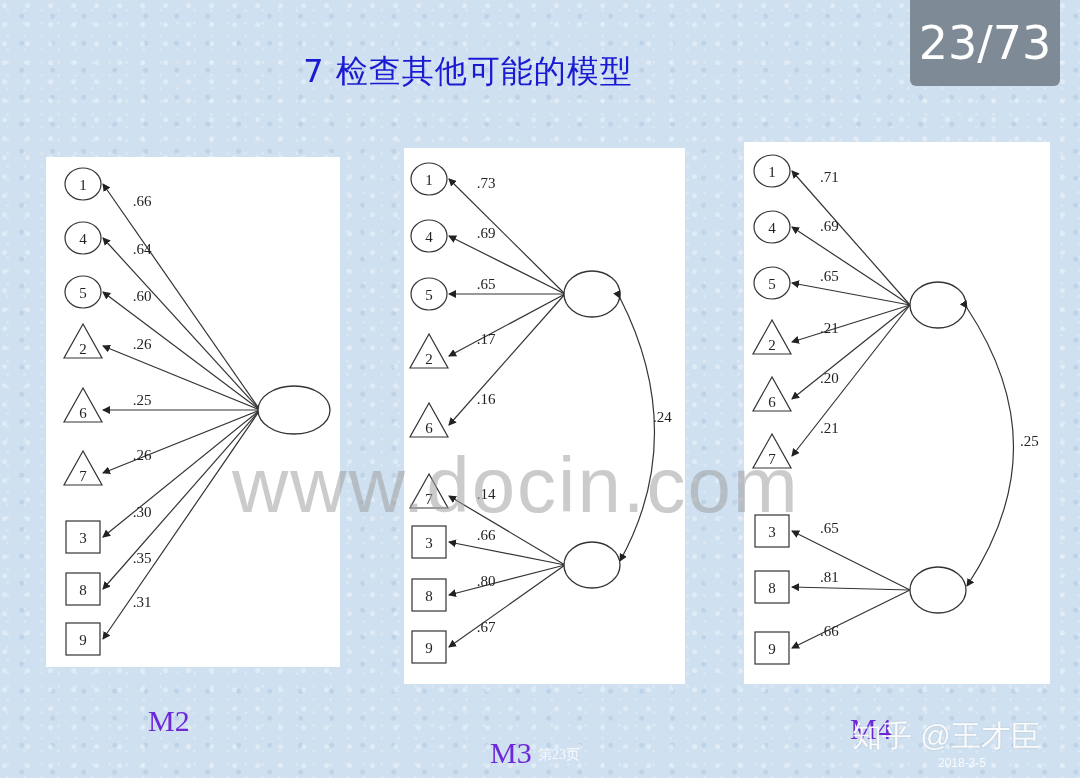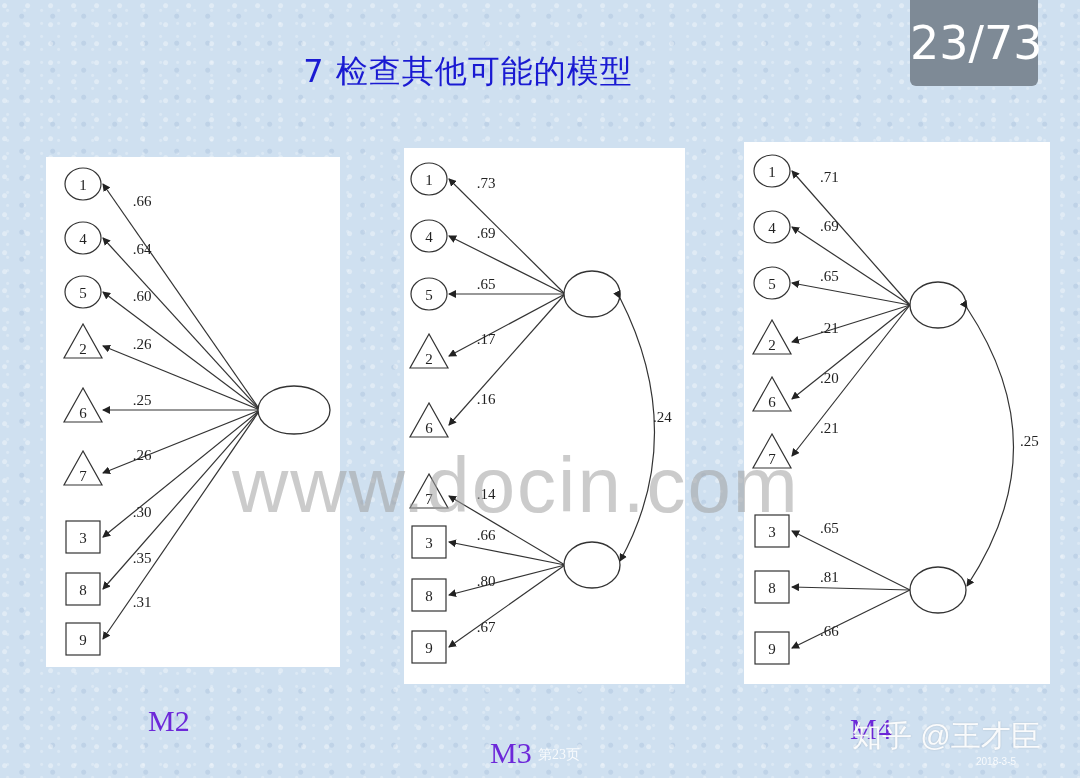--- a/index.html
+++ b/index.html
@@ -12,42 +12,42 @@
       radial-gradient(circle at 45% 80%, rgba(255,255,255,0.25) 0 1px, transparent 2px);
     background-size: 23px 19px, 31px 27px, 17px 13px;
     font-family: "Liberation Sans", sans-serif;
   }
   .slide-title {
     position: absolute; left: 0; width: 936px; top: 50px; text-align: center;
     color: #1a1ad2; font-size: 32px; font-family: "DejaVu Sans", sans-serif;
     letter-spacing: 1px;
   }
   .page-badge {
-    position: absolute; left: 910px; top: 0; width: 128px; height: 86px;
+    position: absolute; left: 910px; top: 0; width: 150px; height: 86px;
     background: #7e8a96; border-radius: 0 0 6px 6px;
     color: #ffffff; font-size: 46px; line-height: 86px; text-align: center;
     font-family: "DejaVu Sans", sans-serif;
   }
   .panel { position: absolute; background: #ffffff; }
   .panel svg { position: absolute; left: 0; top: 0; }
   .model-label {
     position: absolute; color: #6d28d9; font-size: 30px;
     font-family: "Liberation Serif", serif;
   }
   .watermark {
     position: absolute; left: 232px; top: 440px; font-size: 78px;
     color: rgba(160,160,160,0.55); letter-spacing: 2px; pointer-events: none;
     font-family: "Liberation Sans", sans-serif;
     text-align: right;
   }
   .footer-page {
     position: absolute; left: 538px; top: 746px; font-size: 14px; color: rgba(255,255,255,0.85); font-family: Liberation Serif, serif;
   }
   .footer-date {
-    position: absolute; left: 976px; top: 756px; font-size: 10px; color: rgba(255,255,255,0.85);
+    position: absolute; left: 938px; top: 756px; font-size: 12px; color: rgba(255,255,255,0.85);
   }
   .zhihu-mark {
     position: absolute; left: 852px; top: 716px; font-size: 30px; color: rgba(255,255,255,0.92);
     font-family: Liberation Sans, sans-serif; text-shadow: 0 0 2px rgba(0,0,0,0.15);
   }
   .node-text, .coef-text { font-family: "Liberation Serif", serif; fill: #222; }
 </style>
 </head>
 <body>
 

